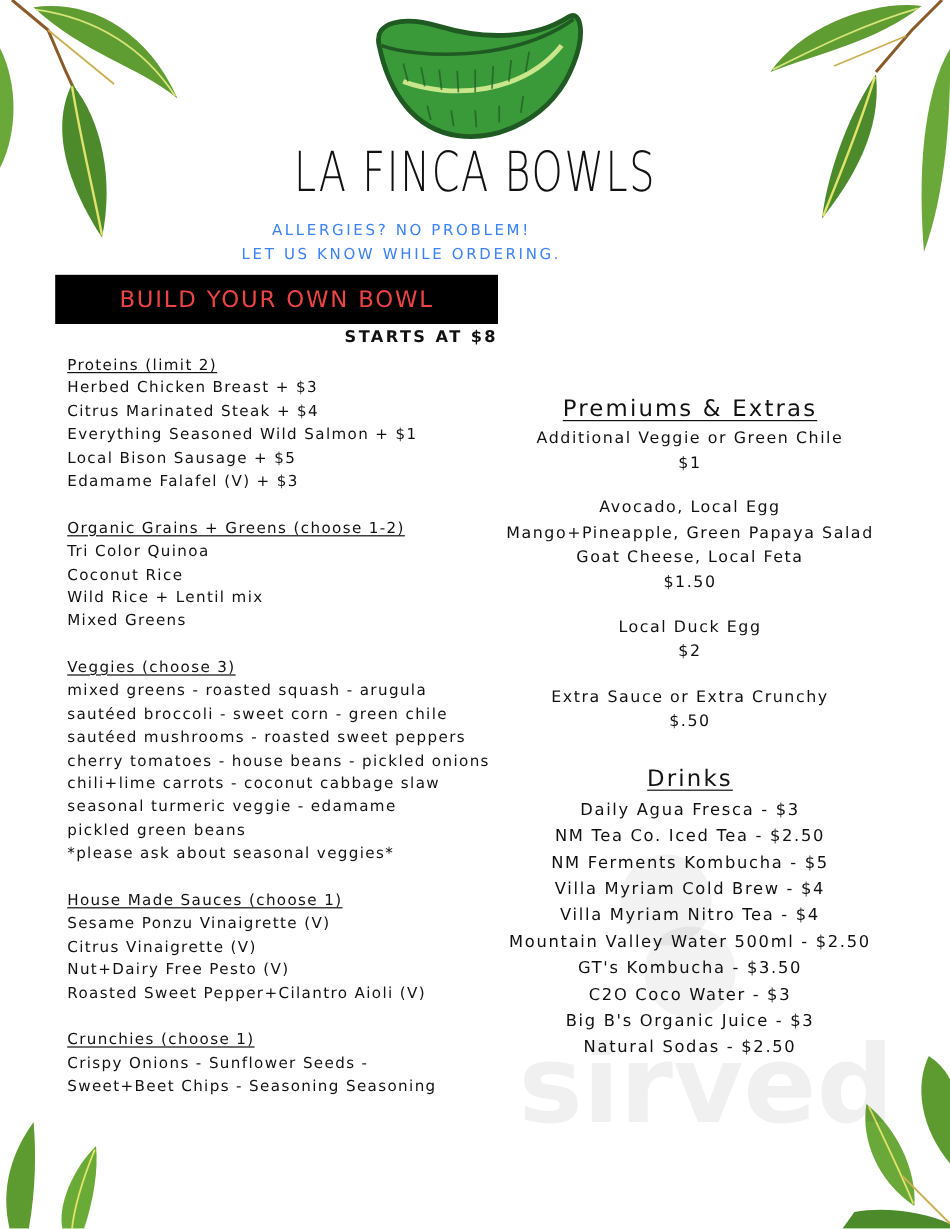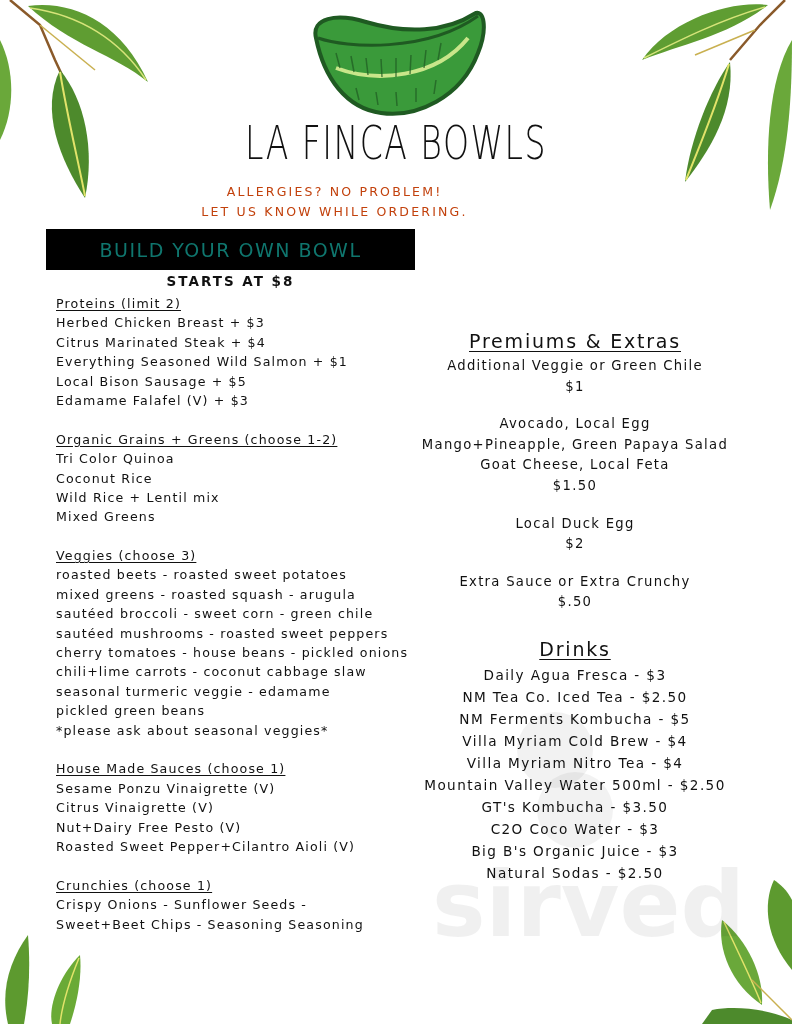--- a/index.html
+++ b/index.html
@@ -11,32 +11,32 @@
     .leaf { position: absolute; }
     .logo-bowl { position: absolute; left: 306px; top: 8px; width: 180px; height: 112px; }
     .brand-title {
       position: absolute; left: 0; width: 792px; top: 116px; text-align: center;
       font-family: "DejaVu Sans", sans-serif; font-weight: 300;
       font-size: 46px; letter-spacing: 2px; color: #111;
       transform: scaleX(0.72); transform-origin: center;
     }
     .tagline {
       position: absolute; left: 0; width: 669px; text-align: center;
-      font-size: 12.5px; letter-spacing: 2.2px; color: #c2410c;
+      font-size: 12.5px; letter-spacing: 2.2px; color: #3b82f6;
     }
     .tag1 { top: 184px; }
     .tag2 { top: 204px; }
     .build-banner {
       position: absolute; left: 46px; top: 229px; width: 369px; height: 41px;
-      background: #000; color: #0f766e;
+      background: #000; color: #ef4444;
       display: flex; align-items: center; justify-content: center;
       font-size: 19px; letter-spacing: 1.5px;
     }
     .starts-at {
-      position: absolute; left: 46px; width: 369px; top: 273px; text-align: center;
+      position: absolute; left: 46px; width: 369px; top: 273px; text-align: right;
       font-weight: bold; font-size: 13.5px; letter-spacing: 2px;
     }
     .left-col { position: absolute; left: 56px; top: 294px; width: 380px; }
     .section { margin-bottom: 19.4px; }
     .line {
       font-size: 12.6px; letter-spacing: 1.15px; line-height: 19.4px; height: 19.4px;
       white-space: nowrap;
     }
     .line.head { text-decoration: underline; text-underline-offset: 2px; }
     .right-col { position: absolute; right: 37px; width: 360px; text-align: center; }
@@ -143,21 +143,20 @@
   </div>
   <div class="section">
     <div class="line head">Organic Grains + Greens (choose 1-2)</div>
     <div class="line">Tri Color Quinoa</div>
     <div class="line">Coconut Rice</div>
     <div class="line">Wild Rice + Lentil mix</div>
     <div class="line">Mixed Greens</div>
   </div>
   <div class="section">
     <div class="line head">Veggies (choose 3)</div>
-    <div class="line">roasted beets - roasted sweet potatoes</div>
     <div class="line">mixed greens - roasted squash - arugula</div>
     <div class="line">sautéed broccoli - sweet corn - green chile</div>
     <div class="line">sautéed mushrooms - roasted sweet peppers</div>
     <div class="line">cherry tomatoes - house beans - pickled onions</div>
     <div class="line">chili+lime carrots - coconut cabbage slaw</div>
     <div class="line">seasonal turmeric veggie - edamame</div>
     <div class="line">pickled green beans</div>
     <div class="line">*please ask about seasonal veggies*</div>
   </div>
   <div class="section">

